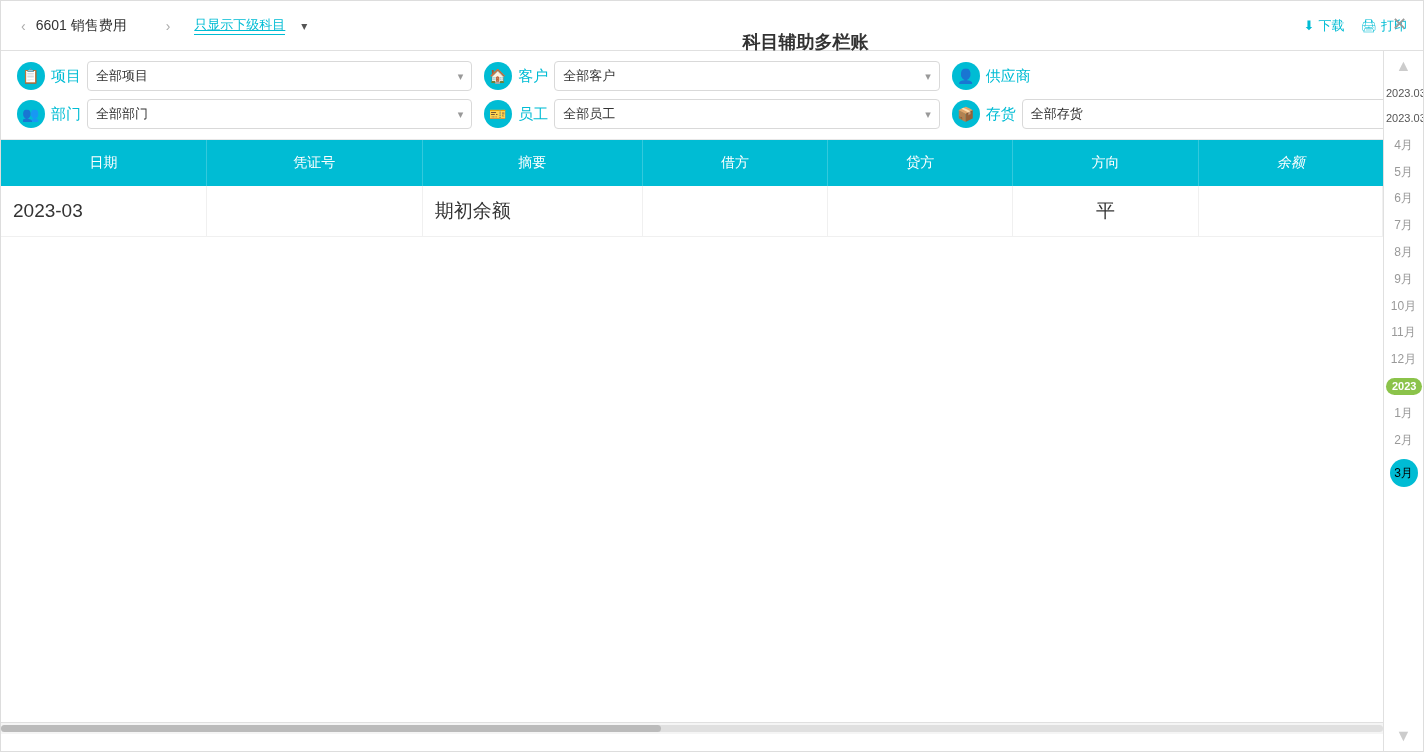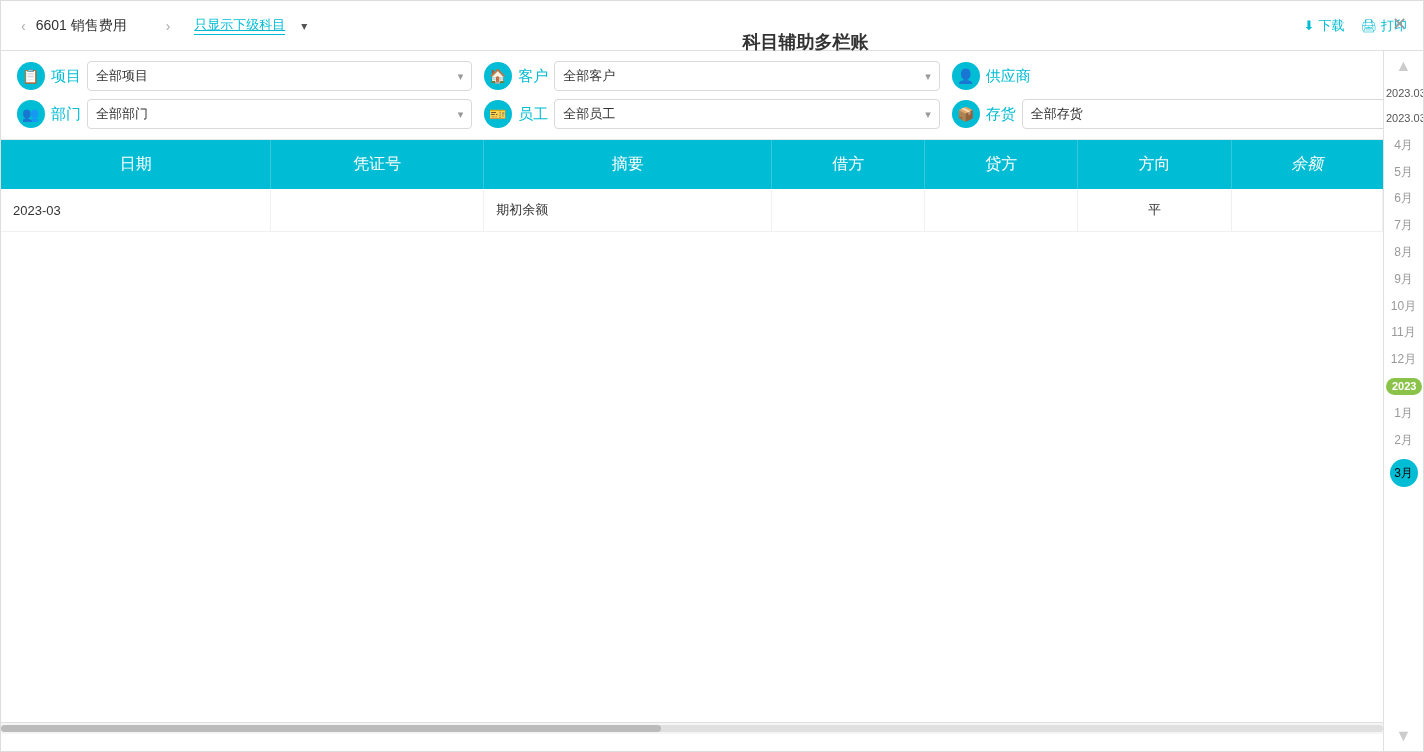--- a/index.html
+++ b/index.html
@@ -159,36 +159,36 @@
     table {
       width: 100%;
       border-collapse: collapse;
       min-width: 900px;
     }
     thead tr {
       background: #00bcd4;
       color: #fff;
     }
     thead th {
-      padding: 14px 4px;
+      padding: 14px 28px;
       font-weight: normal;
-      font-size: 16px;
+      font-size: 14px;
       text-align: center;
       border-right: 1px solid rgba(255,255,255,0.2);
     }
     thead th:last-child {
       border-right: none;
       font-style: italic;
     }
     tbody tr {
       border-bottom: 1px solid #f0f0f0;
     }
     tbody td {
       padding: 12px;
-      font-size: 13px;
+      font-size: 19px;
       color: #333;
       text-align: center;
       border-right: 1px solid #f0f0f0;
     }
     tbody td:first-child {
       text-align: left;
     }
     tbody td:nth-child(3) {
       text-align: left;
     }

